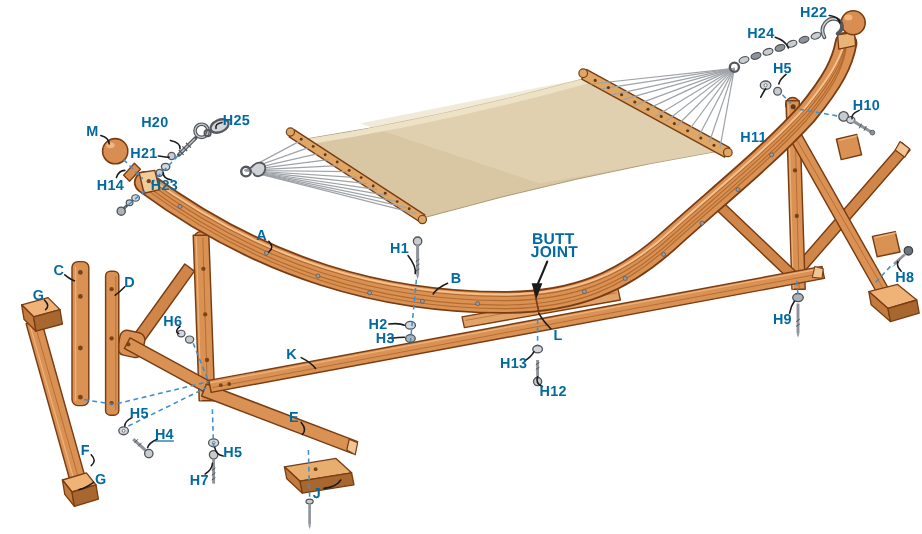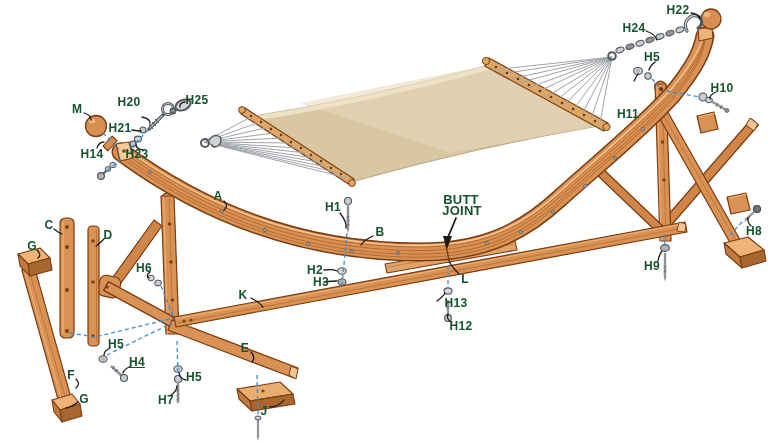--- a/index.html
+++ b/index.html
@@ -1,21 +1,21 @@
 <!DOCTYPE html>
 <html><head>
 <meta charset="utf-8">
 <style>
   html,body{margin:0;padding:0;background:#fff;}
   .stage{position:relative;width:768px;height:445px;background:#ffffff;overflow:hidden;
          font-family:"Liberation Sans",sans-serif;}
   .stage svg{position:absolute;left:0;top:0;}
   .label-layer{position:absolute;left:0;top:0;width:100%;height:100%;pointer-events:none;}
   .part-label{position:absolute;transform:translate(-50%,-50%);font-weight:bold;
-              font-size:12px;color:#14532d;letter-spacing:.25px;white-space:nowrap;}
+              font-size:12px;color:#0369a1;letter-spacing:.25px;white-space:nowrap;}
   .part-label.small{font-size:13px;letter-spacing:.2px;}
 </style>
 </head>
 <body>
 
 <div class="stage">
 <svg width="768" height="445" viewBox="0 0 768 445">
   <defs>
     <path id="beamPath" d="M121,152 C220,225 320,252 420,252 C480,252 520,235 560,198 C600,162 640,130 672,95 C695,67 702,52 705,36"></path>
   </defs>
@@ -401,21 +401,21 @@
       <div class="part-label" style="left: 92px; top: 154px;">H14</div>
       <div class="part-label" style="left: 137px; top: 154px;">H23</div>
       <div class="part-label" style="left: 218px; top: 196px;">A</div>
       <div class="part-label" style="left: 333px; top: 207px;">H1</div>
       <div class="part-label" style="left: 380px; top: 232px;">B</div>
       <div class="part-label small" style="left: 461px; top: 199px;">BUTT</div>
       <div class="part-label small" style="left: 462px; top: 210px;">JOINT</div>
       <div class="part-label" style="left: 465px; top: 279px;">L</div>
       <div class="part-label" style="left: 315px; top: 270px;">H2</div>
       <div class="part-label" style="left: 315px; top: 282px; padding-left: 12px;">H3</div>
-      <div class="part-label" style="left: 428px; top: 303px; margin-left: 28px;">H13</div>
+      <div class="part-label" style="left: 428px; top: 303px;">H13</div>
       <div class="part-label" style="left: 461px; top: 326px;">H12</div>
       <div class="part-label" style="left: 49px; top: 225px;">C</div>
       <div class="part-label" style="left: 108px; top: 235px;">D</div>
       <div class="part-label" style="left: 32px; top: 246px;">G</div>
       <div class="part-label" style="left: 144px; top: 268px;">H6</div>
       <div class="part-label" style="left: 243px; top: 295px;">K</div>
       <div class="part-label" style="left: 116px; top: 344px;">H5</div>
       <div class="part-label" style="left: 137px; top: 362px; text-decoration: underline;">H4</div>
       <div class="part-label" style="left: 71px; top: 375px;">F</div>
       <div class="part-label" style="left: 84px; top: 399px;">G</div>

